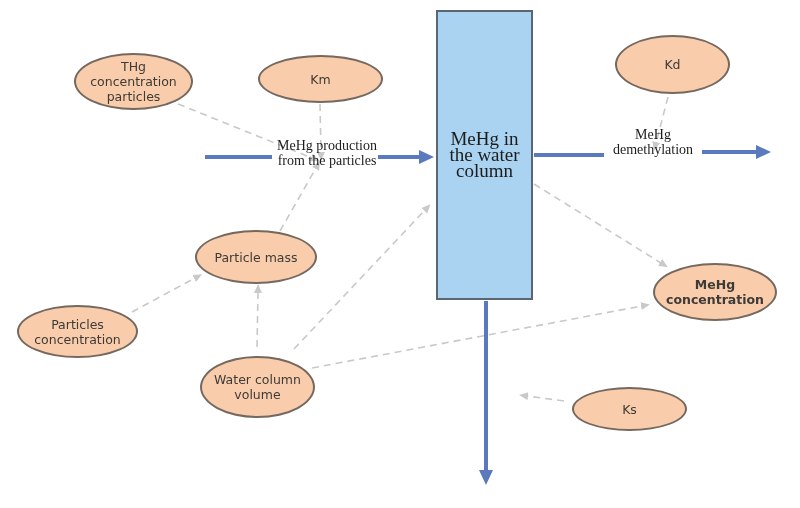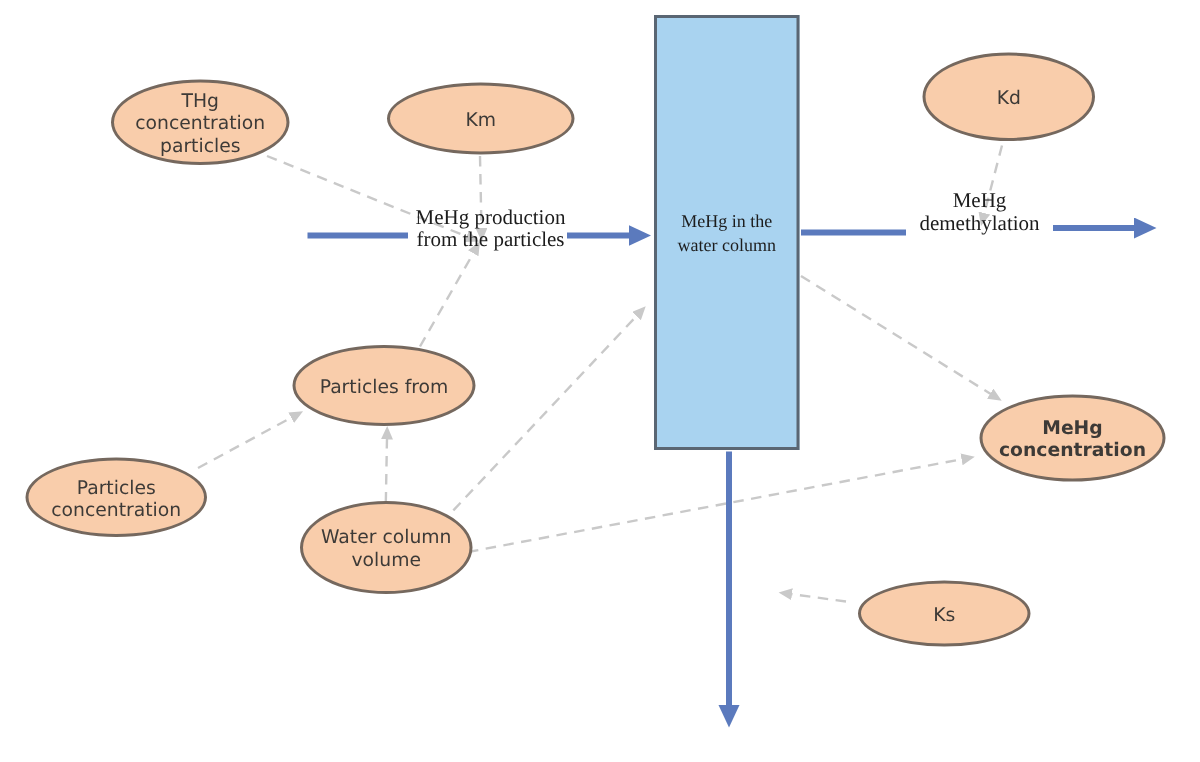--- a/index.html
+++ b/index.html
@@ -17,42 +17,42 @@
   .flow{stroke:var(--flow);stroke-width:4;fill:none;}
   .mk-blue{fill:var(--flow);}
   .mk-gray{fill:var(--connector);}
   .stock{
     position:absolute;left:436px;top:10px;width:97px;height:290px;
     background:var(--stock-fill);border:2px solid var(--stock-border);
     box-sizing:border-box;display:flex;align-items:center;justify-content:center;
   }
   .stock-label{
     width:88px;text-align:center;font-family:"Liberation Serif",serif;
-    font-size:12px;line-height:16px;color:var(--label-text);
+    font-size:19px;line-height:16px;color:var(--label-text);
   }
   .aux{
     position:absolute;border-radius:50%;
     background:var(--aux-fill);border:2px solid var(--aux-border);
     box-sizing:border-box;display:flex;align-items:center;justify-content:center;
   }
   .aux span{
     display:block;text-align:center;font-size:12.5px;line-height:15px;
     color:var(--aux-text);font-family:"DejaVu Sans",sans-serif;
   }
   .flow-label{
     position:absolute;text-align:center;font-family:"Liberation Serif",serif;
     font-size:14px;line-height:15px;color:var(--label-text);
   }
   
   .n-thg{left:74px;top:53px;width:119px;height:57px;}  .n-thg span{width:112px;}
   .n-km{left:258px;top:55px;width:125px;height:48px;}  .n-km span{width:100px;}
   .n-kd{left:615px;top:35px;width:115px;height:59px;}  .n-kd span{width:90px;}
   .n-pmass{left:195px;top:230px;width:122px;height:54px;} .n-pmass span{width:110px;}
   .n-pconc{left:17px;top:305px;width:121px;height:53px;}  .n-pconc span{width:104px;}
-  .n-wcv{left:200px;top:334px;width:115px;height:62px;}   .n-wcv span{width:98px;}
+  .n-wcv{left:200px;top:356px;width:115px;height:62px;}   .n-wcv span{width:98px;}
   .n-mehgc{left:653px;top:263px;width:124px;height:58px;} .n-mehgc span{width:110px;font-weight:bold;}
   .n-ks{left:572px;top:387px;width:115px;height:44px;}    .n-ks span{width:90px;}
   .fl-production{left:272px;top:138px;width:110px;}
   .fl-demethylation{left:604px;top:127px;width:98px;}
   .fl-outflow{left:441px;top:370px;width:88px;}
 </style>
 </head>
 <body>
 
 <div class="canvas">
@@ -96,21 +96,21 @@
   <div class="aux n-km">
     <span>Km</span>
   </div>
   <div class="aux n-thg">
     <span>THg concentration particles</span>
   </div>
   <div class="aux n-kd">
     <span>Kd</span>
   </div>
   <div class="aux n-pmass">
-    <span>Particles from</span>
+    <span>Particle mass</span>
   </div>
   <div class="aux n-pconc">
     <span>Particles concentration</span>
   </div>
   <div class="aux n-wcv">
     <span>Water column volume</span>
   </div>
   <div class="aux n-mehgc">
     <span>MeHg concentration</span>
   </div>

